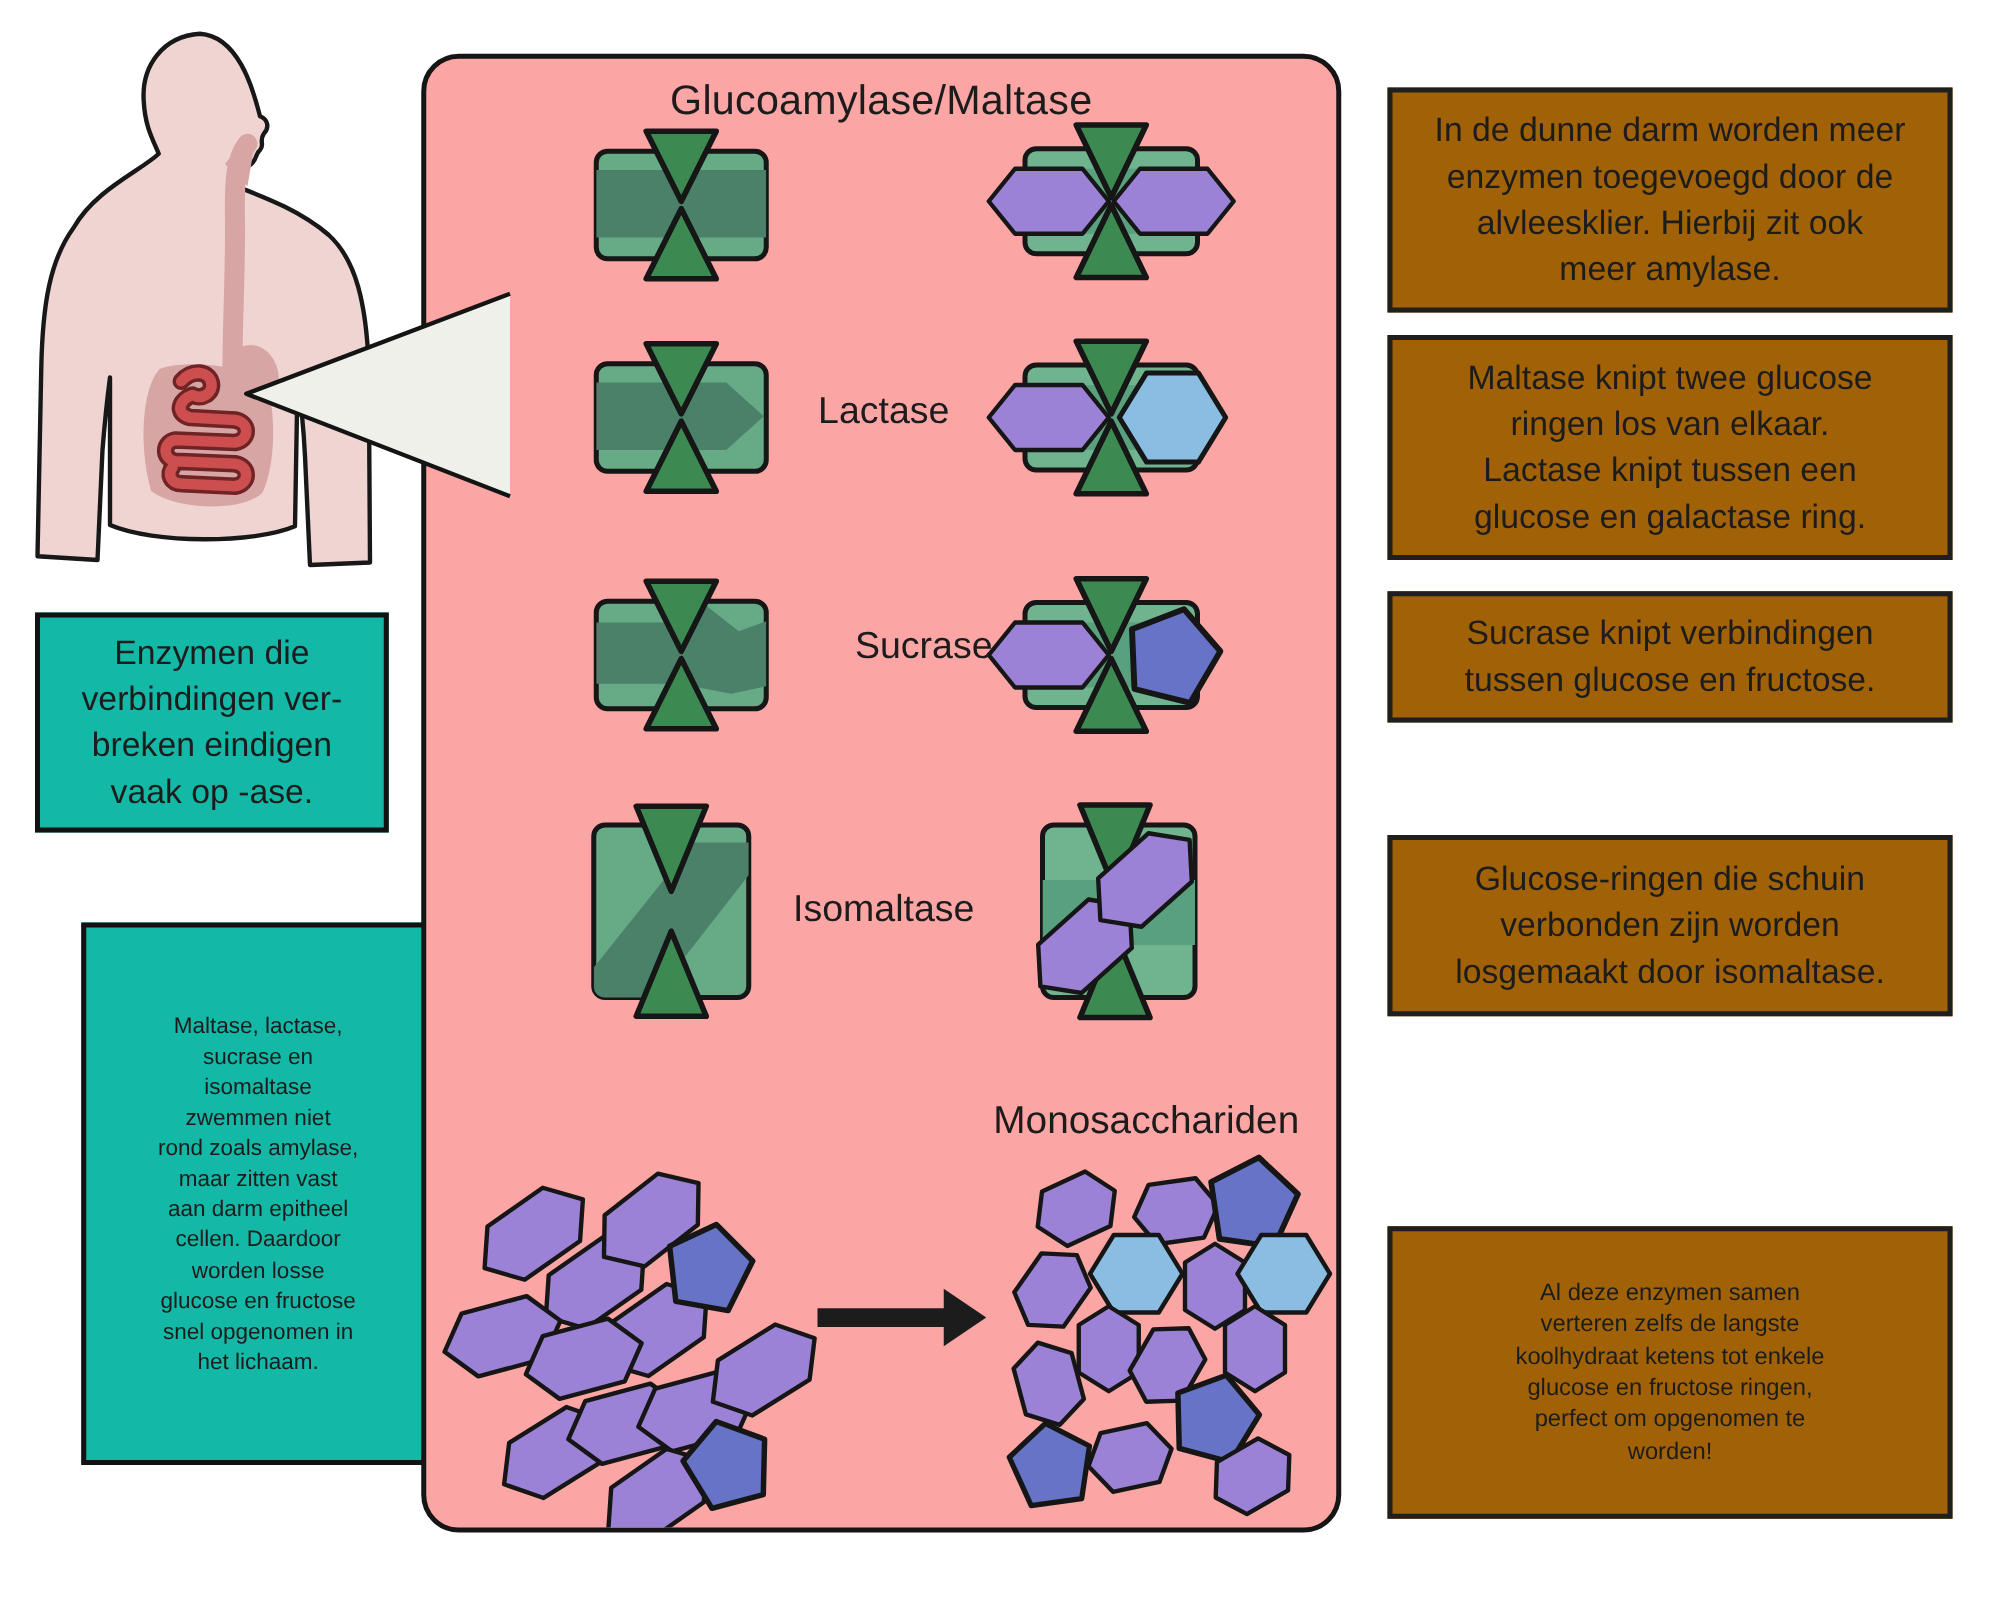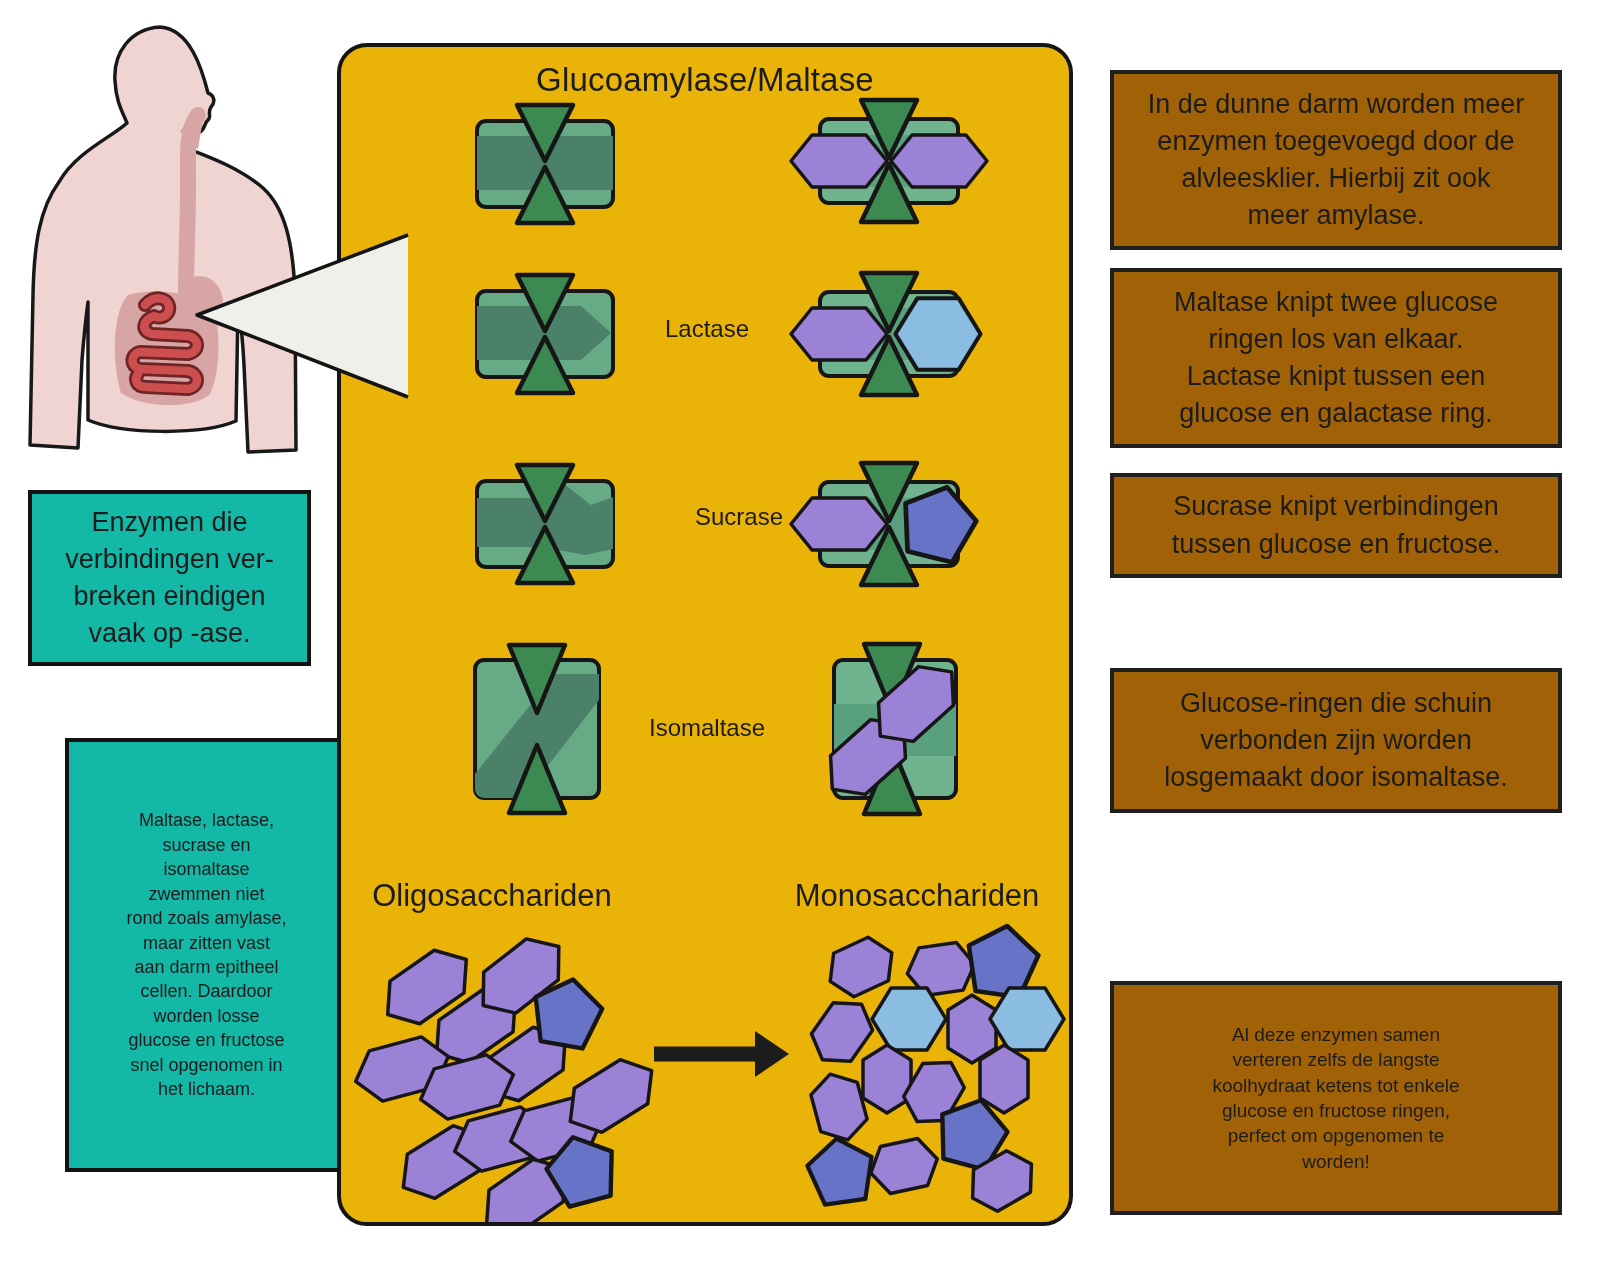--- a/index.html
+++ b/index.html
@@ -2,25 +2,25 @@
 <html><head>
 <meta charset="utf-8">
 <style>
   html,body{margin:0;padding:0;background:#ffffff;}
   .stage{position:relative;width:1600px;height:1280px;background:#ffffff;overflow:hidden;
          font-family:"Liberation Sans", sans-serif;color:#1c1c1c;}
   svg{display:block;}
 
   
   .panel{position:absolute;left:337px;top:43px;width:728px;height:1175px;
-         background:#eab308;border:4px solid #151515;border-radius:30px;z-index:1;}
+         background:#fca5a5;border:4px solid #151515;border-radius:30px;z-index:1;}
   .panel-title{position:absolute;left:0;top:14px;width:100%;text-align:center;
                font-size:33px;letter-spacing:.2px;}
   .row-label{position:absolute;left:366px;transform:translate(-50%,-50%);
-             font-size:24px;white-space:nowrap;}
+             font-size:30px;white-space:nowrap;}
   .bottom-label{position:absolute;transform:translate(-50%,-50%);font-size:31px;white-space:nowrap;}
   .panel-art{position:absolute;left:0;top:0;z-index:0;}
 
   
   .note{position:absolute;display:flex;align-items:center;justify-content:center;
         text-align:center;white-space:pre-line;box-sizing:border-box;padding:8px 14px;}
   .note-mint{background:#14b8a6;border:4px solid #121212;}
   .note-lav{background:#a16207;border:4px solid #1f1f1f;}
 
   
@@ -195,21 +195,20 @@
         <use href="#pent" class="db" transform="translate(500,1125) rotate(-8) scale(1.2)"></use>
         <use href="#hexM" class="pu" transform="translate(563,1119) rotate(-12)"></use>
         <use href="#hexM" class="pu" transform="translate(661,1134) rotate(-30)"></use>
       </g>
     </svg>
 
     <div class="row-label" style="top:282px;">Lactase</div>
     <div class="row-label" style="top:470px;margin-left:32px;">Sucrase</div>
     <div class="row-label" style="top:681px;">Isomaltase</div>
 
-    <div class="bottom-label" style="left:151px;top:849px;">Oligosacchariden</div>
     <div class="bottom-label" style="left:576px;top:849px;">Monosacchariden</div>
   </div>
 
   <svg class="pointer-art" width="275" height="190" viewBox="0 0 275 190">
     <path d="M258,10 L47,90 L258,172" fill="#f0f0ea" stroke="#141414" stroke-width="3.5" stroke-linejoin="round"></path>
   </svg>
 
   <div class="note note-mint" style="left:28px;top:490px;width:283px;height:176px;font-size:27px;line-height:1.38;">
     <span>Enzymen die
 verbindingen ver-

